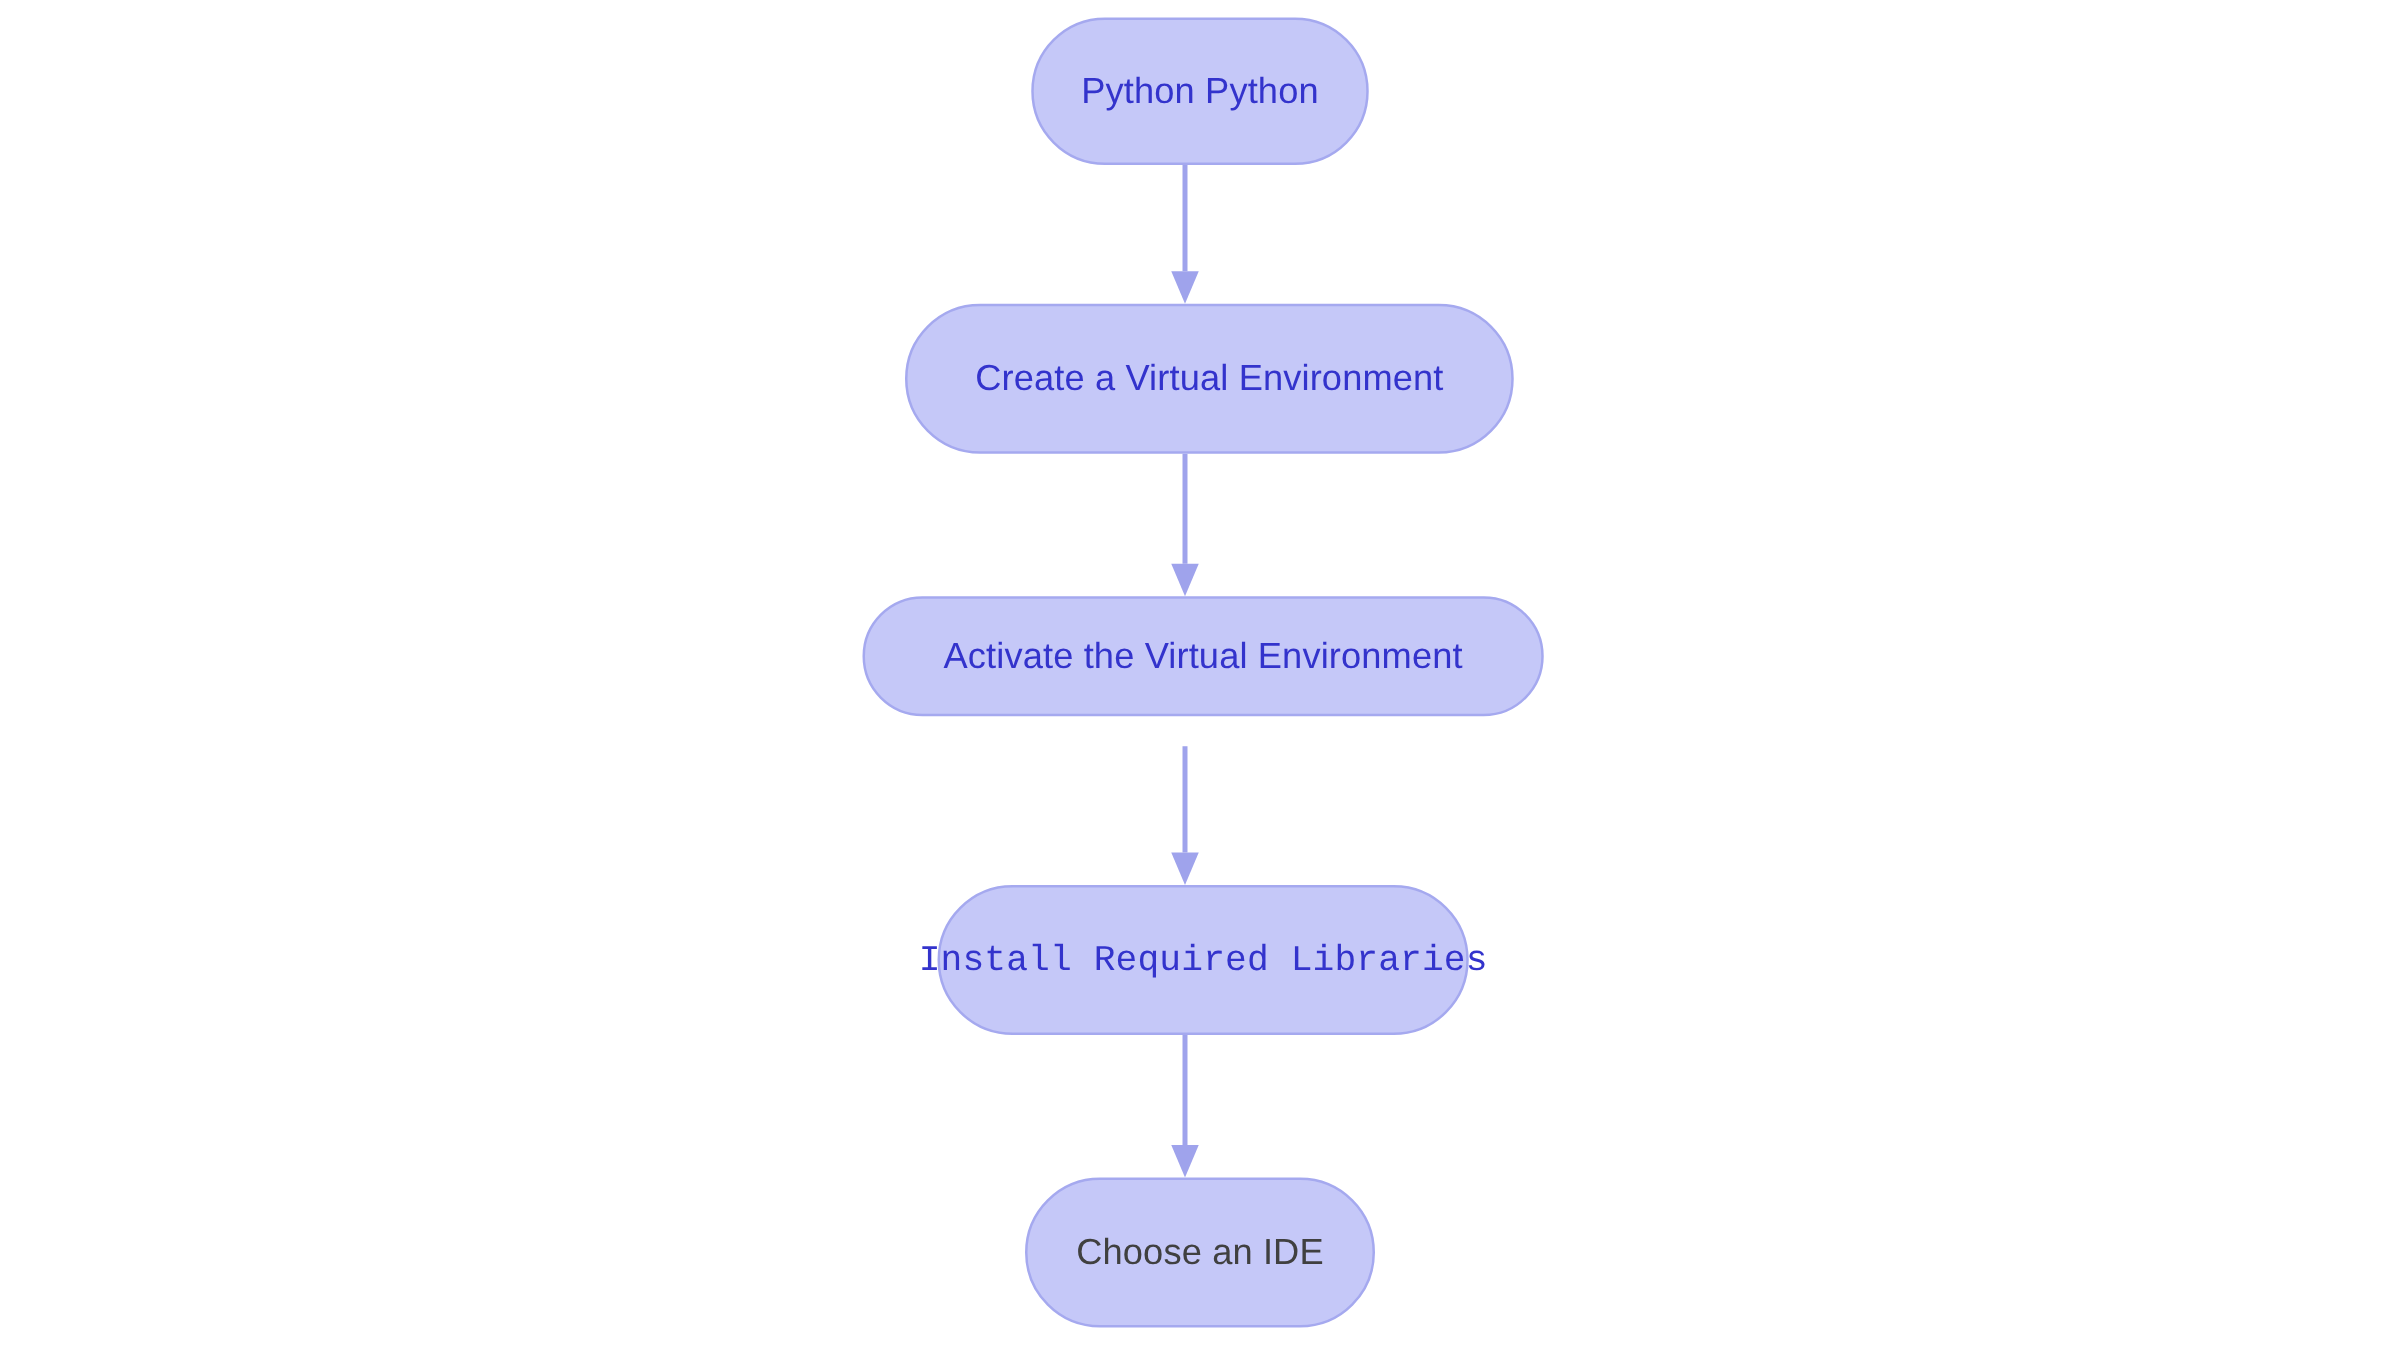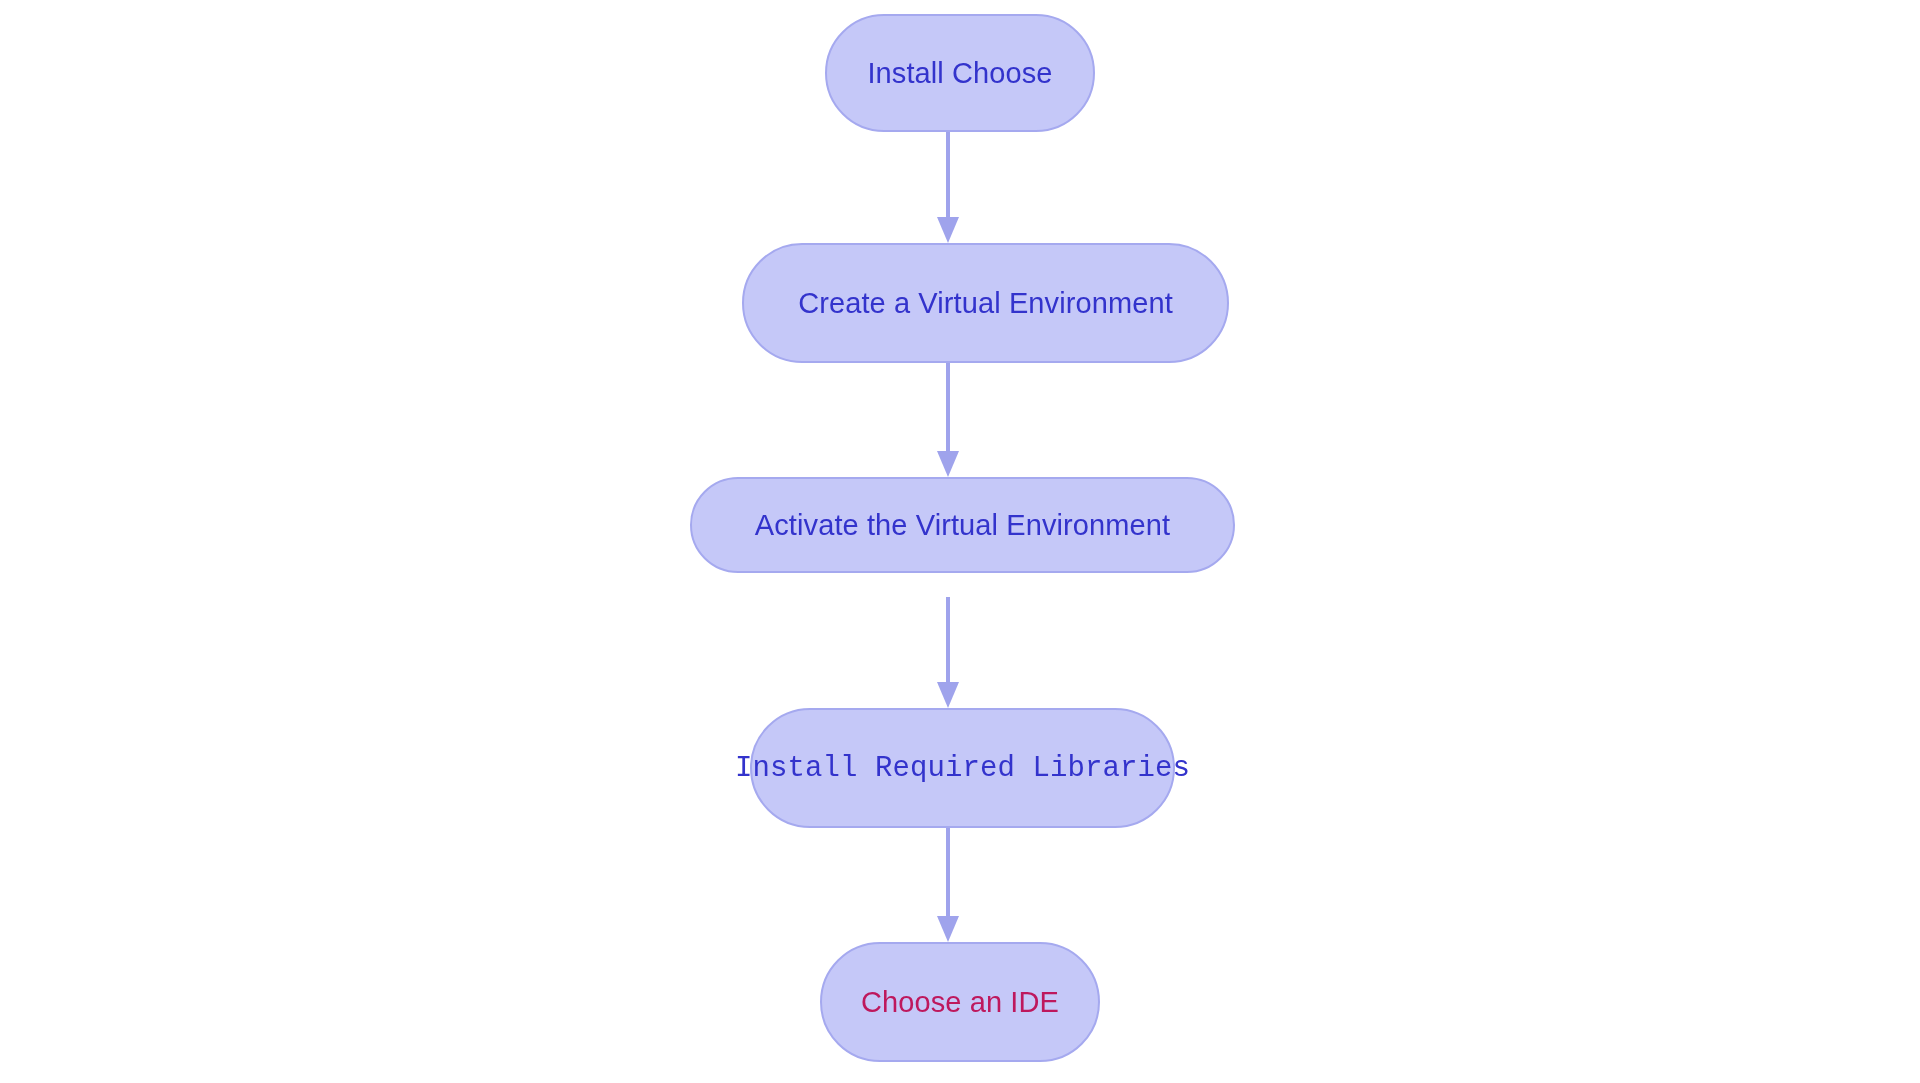--- a/index.html
+++ b/index.html
@@ -79,28 +79,28 @@
           <polygon points="2,85 24,85 13,111" fill="#9fa3ec"></polygon>
         </svg>
       </div>
       <div class="connector" style="left: 935px; top: 828px; width: 26px; height: 114px;">
         <svg width="26" height="114" viewBox="0 0 26 114">
           <rect x="11" y="0" width="4" height="88" fill="#9fa3ec"></rect>
           <polygon points="2,88 24,88 13,114" fill="#9fa3ec"></polygon>
         </svg>
       </div>
       <div class="node" style="left: 825px; top: 14px; width: 270px; height: 118px; background: rgb(197, 200, 248); border-color: rgb(165, 169, 239); color: rgb(51, 51, 204);">
-        <span class="node-label">Install Choose</span>
+        <span class="node-label">Python Python</span>
       </div>
-      <div class="node" style="left: 742px; top: 243px; width: 487px; height: 120px; background: rgb(197, 200, 248); border-color: rgb(165, 169, 239); color: rgb(51, 51, 204);">
+      <div class="node" style="left: 724px; top: 243px; width: 487px; height: 120px; background: rgb(197, 200, 248); border-color: rgb(165, 169, 239); color: rgb(51, 51, 204);">
         <span class="node-label">Create a Virtual Environment</span>
       </div>
       <div class="node" style="left: 690px; top: 477px; width: 545px; height: 96px; background: rgb(197, 200, 248); border-color: rgb(165, 169, 239); color: rgb(51, 51, 204);">
         <span class="node-label">Activate the Virtual Environment</span>
       </div>
       <div class="node" style="left: 750px; top: 708px; width: 425px; height: 120px; background: rgb(197, 200, 248); border-color: rgb(165, 169, 239); color: rgb(51, 51, 204); font-family: Liberation Mono, monospace;">
         <span class="node-label">Install Required Libraries</span>
       </div>
-      <div class="node" style="left: 820px; top: 942px; width: 280px; height: 120px; background: rgb(197, 200, 248); border-color: rgb(165, 169, 239); color: #be185d;">
+      <div class="node" style="left: 820px; top: 942px; width: 280px; height: 120px; background: rgb(197, 200, 248); border-color: rgb(165, 169, 239); color: #404040;">
         <span class="node-label">Choose an IDE</span>
       </div>
     </div>
 </div>
 
 </body></html>

